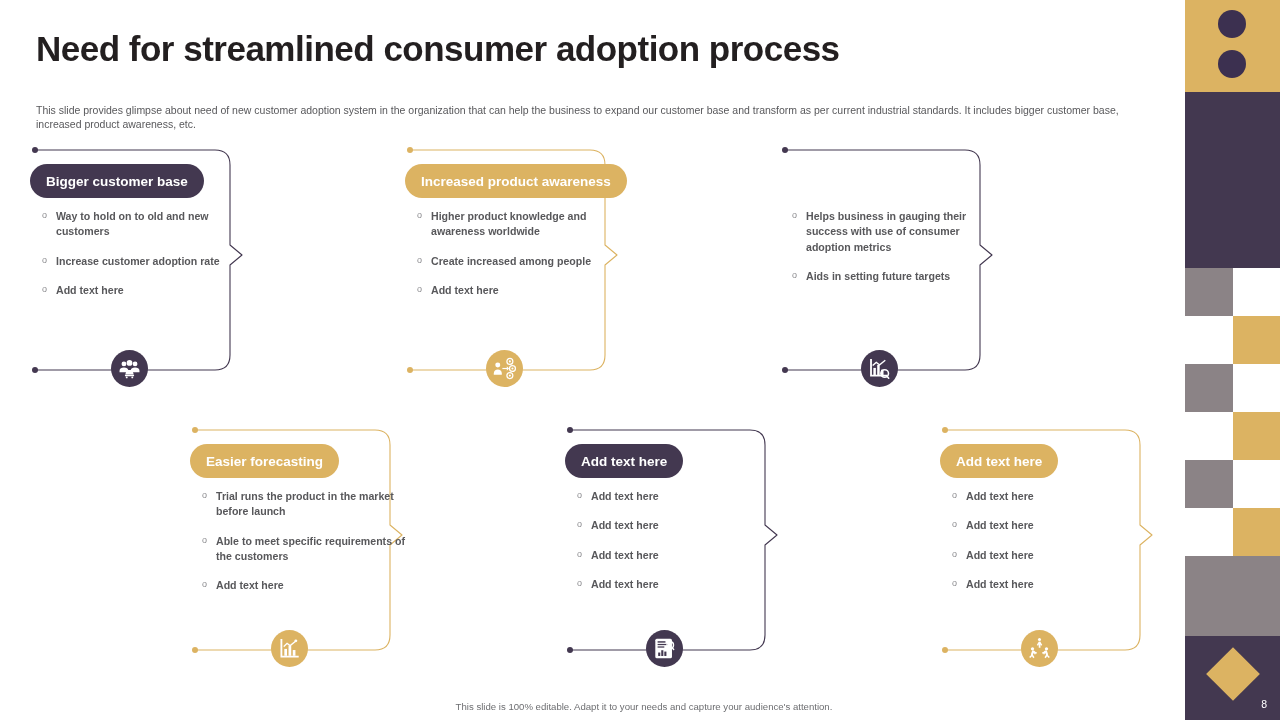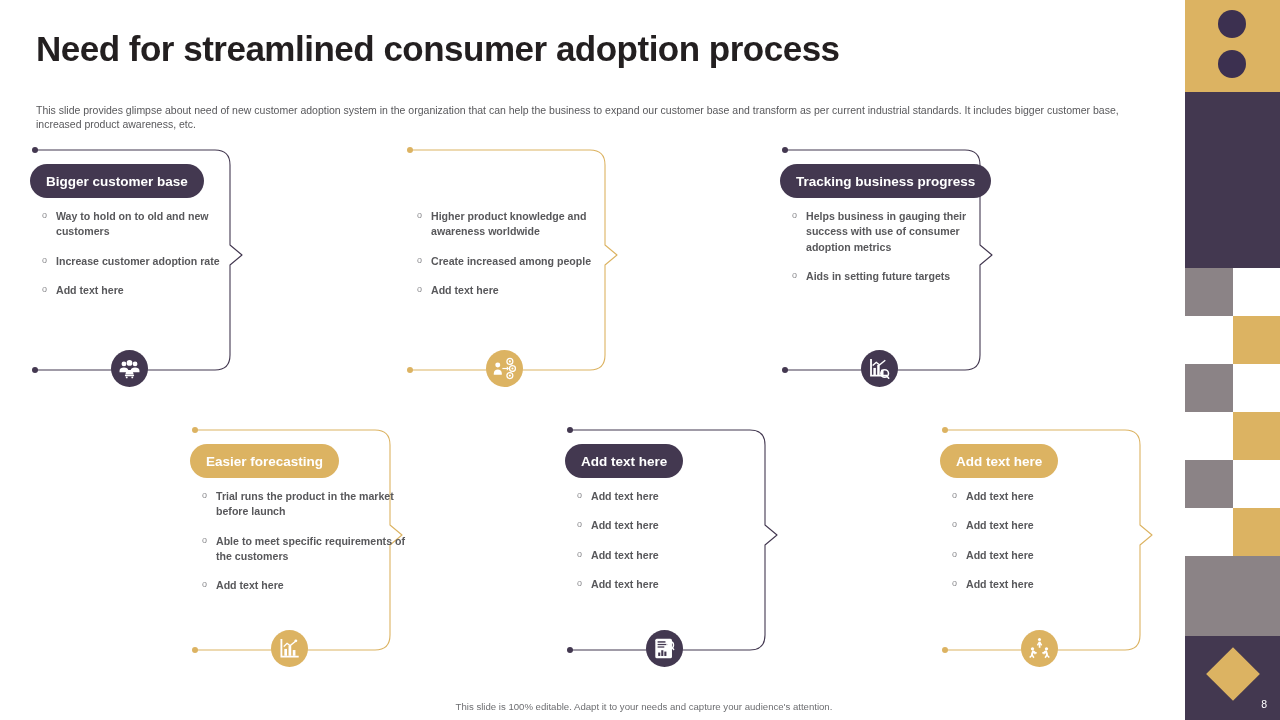--- a/index.html
+++ b/index.html
@@ -129,20 +129,23 @@
       </div>
       <div class="card" style="left: 405px; top: 145px;">
         <div class="card-frame">
   <svg width="250" height="230" viewBox="0 0 250 230" fill="none">
     <path d="M5 5 H185 Q200 5 200 20 V100
              l12 10 l-12 10
              V210 Q200 225 185 225 H5" stroke="#dcb362" stroke-width="1.1" fill="none" stroke-linejoin="round" stroke-linecap="round"></path>
     <circle cx="5" cy="5" r="3" fill="#dcb362"></circle>
     <circle cx="5" cy="225" r="3" fill="#dcb362"></circle>
   </svg>
+        </div>
+        <div class="card-header gold">
+          <span class="card-header-label">Increased product awareness</span>
         </div>
         <div class="bullets">
           <div class="bullet">
             <span class="bullet-marker">o</span>
             <span class="bullet-text">Higher product knowledge and awareness worldwide</span>
           </div>
           <div class="bullet">
             <span class="bullet-marker">o</span>
             <span class="bullet-text">Create increased among people</span>
           </div>
@@ -168,23 +171,20 @@
       </div>
       <div class="card" style="left: 780px; top: 145px;">
         <div class="card-frame">
   <svg width="250" height="230" viewBox="0 0 250 230" fill="none">
     <path d="M5 5 H185 Q200 5 200 20 V100
              l12 10 l-12 10
              V210 Q200 225 185 225 H5" stroke="#433850" stroke-width="1.1" fill="none" stroke-linejoin="round" stroke-linecap="round"></path>
     <circle cx="5" cy="5" r="3" fill="#433850"></circle>
     <circle cx="5" cy="225" r="3" fill="#433850"></circle>
   </svg>
-        </div>
-        <div class="card-header dark">
-          <span class="card-header-label">Tracking business progress</span>
         </div>
         <div class="bullets">
           <div class="bullet">
             <span class="bullet-marker">o</span>
             <span class="bullet-text">Helps business in gauging their success with use of consumer adoption metrics</span>
           </div>
           <div class="bullet">
             <span class="bullet-marker">o</span>
             <span class="bullet-text">Aids in setting future targets</span>
           </div>

